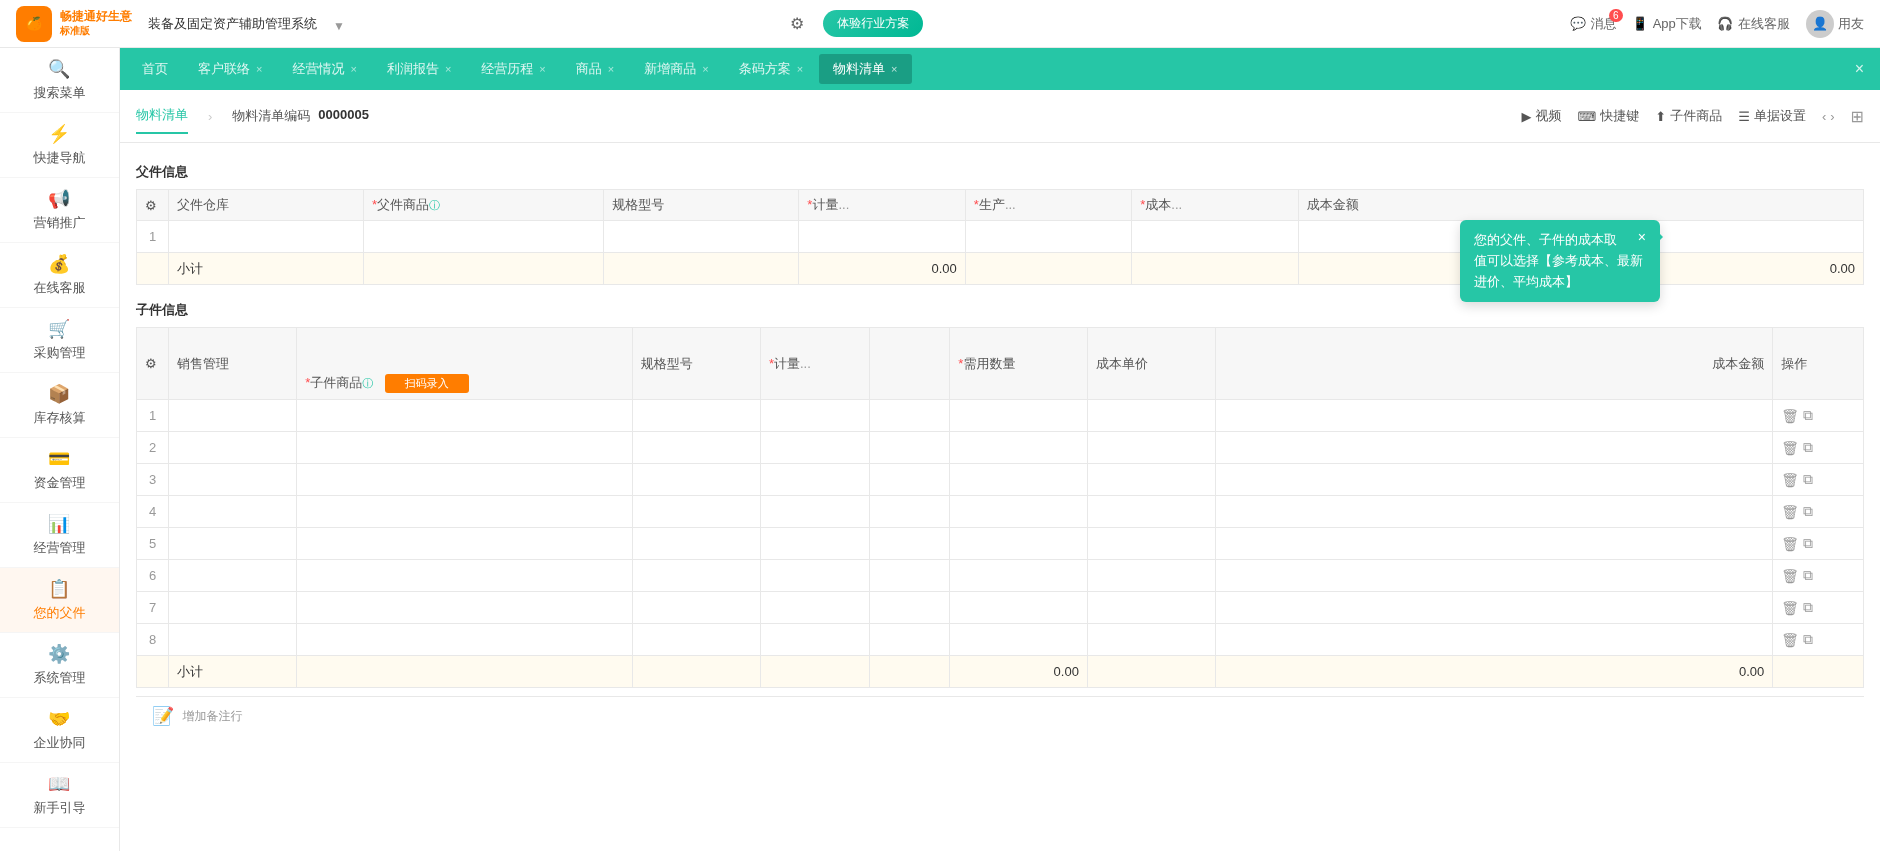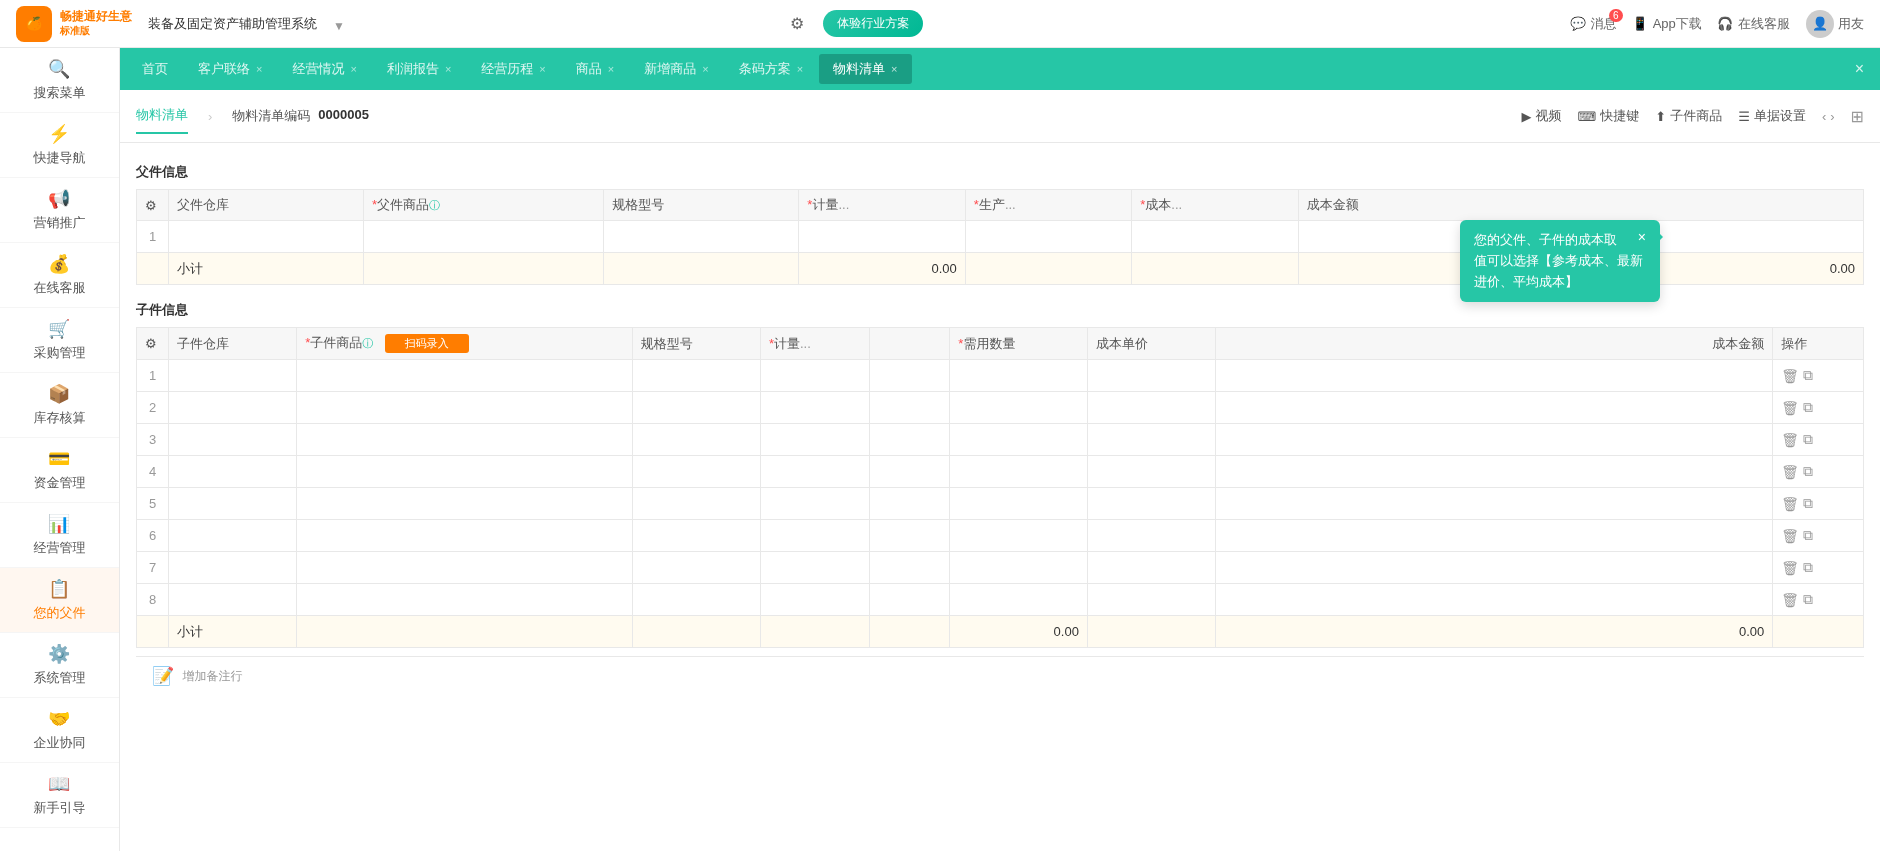--- a/index.html
+++ b/index.html
@@ -108,21 +108,21 @@
     }
     .data-table td {
       border: 1px solid #e8e8e8; padding: 4px 8px; height: 32px; color: #333;
     }
     .data-table .subtotal-row td { background: #fffbf0; }
     .data-table .row-num { color: #999; text-align: center; width: 30px; }
     .required { color: #ff4d4f; }
     .col-settings { width: 32px; text-align: center; }
     .scan-btn {
       background: #ff7d00; color: #fff; border: none; border-radius: 3px;
-      padding: 2px 20px; font-size: 11px; cursor: pointer;
+      padding: 2px 20px; font-size: 11px; cursor: pointer; margin-top: 40px;
     }
     .action-icons { display: flex; gap: 4px; align-items: center; }
     .action-icon { color: #999; cursor: pointer; font-size: 14px; }
 
     
     .tooltip-popup {
       position: absolute;
       background: #26c6a6;
       color: #fff;
       padding: 10px 14px;
@@ -378,21 +378,21 @@
         </div>
       </div>
 
       <div class="section" style="margin-top:16px;">
         <div class="section-title">子件信息</div>
         <div class="table-wrapper">
           <table class="data-table">
             <thead>
               <tr>
                 <th class="col-settings">⚙</th>
-                <th>子件仓库</th>
+                <th>销售管理</th>
                 <th style="min-width:120px;">
                   <span class="required">*</span>子件商品<span style="color:#26c6a6; font-size:11px;">ⓘ</span>
                   <button class="scan-btn" style="margin-left:8px;">扫码录入</button>
                 </th>
                 <th>规格型号</th>
                 <th><span class="required">*</span>计量<span style="color:#999">...</span></th>
                 <th style="width:80px;"></th>
                 <th><span class="required">*</span>需用数量</th>
                 <th>成本单价</th>
                 <th style="min-width:300px; text-align:right;">成本金额</th>

